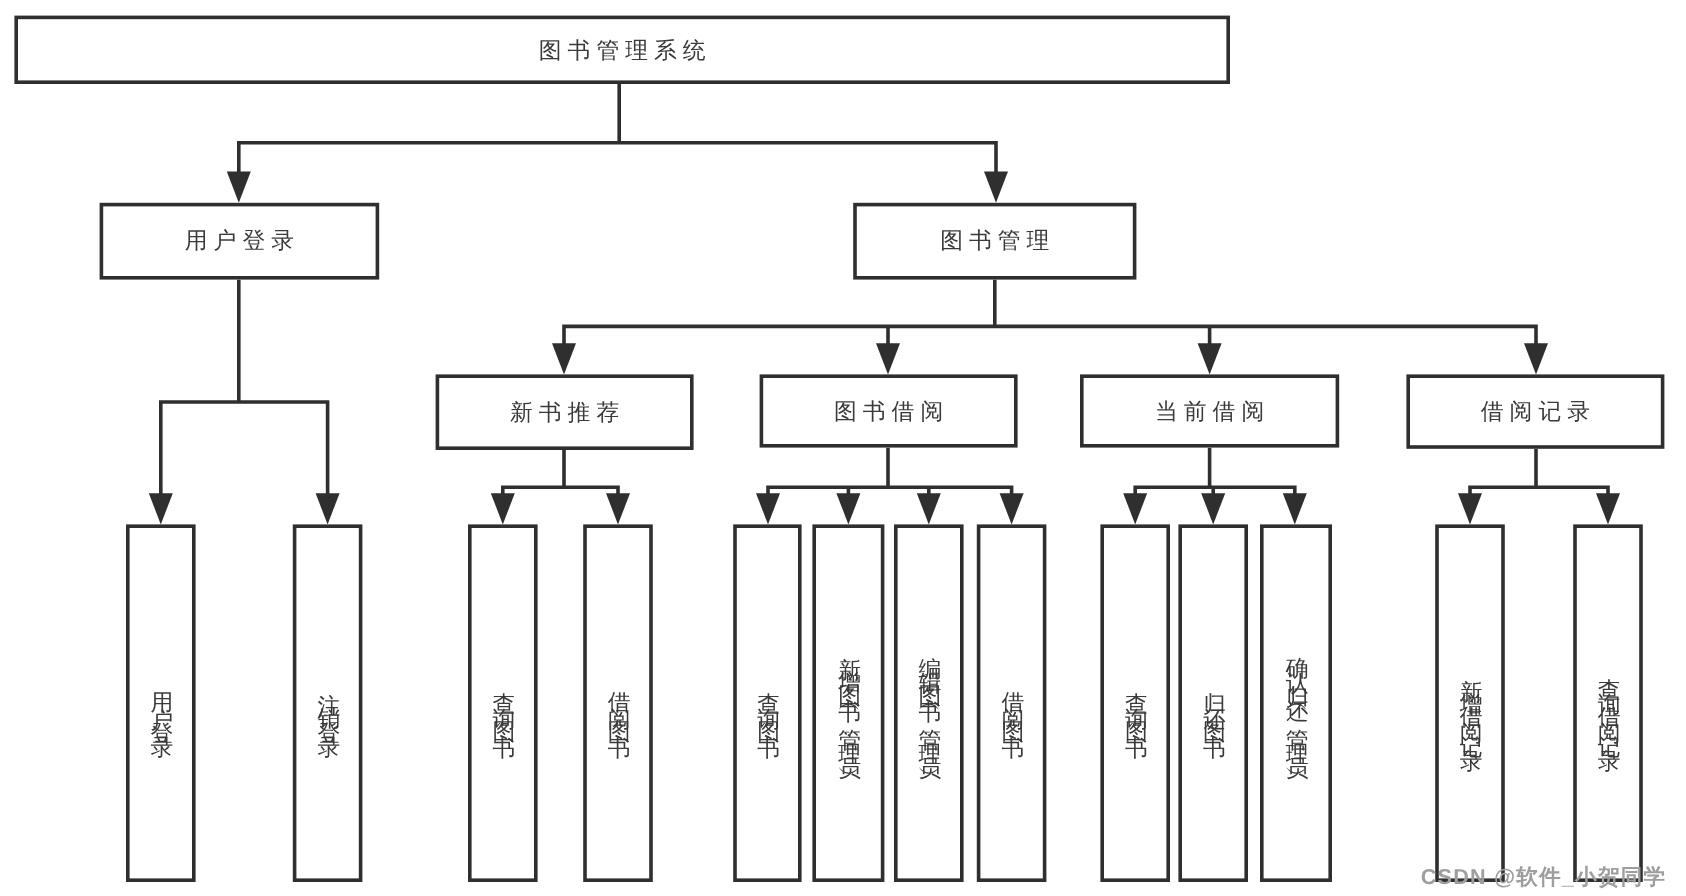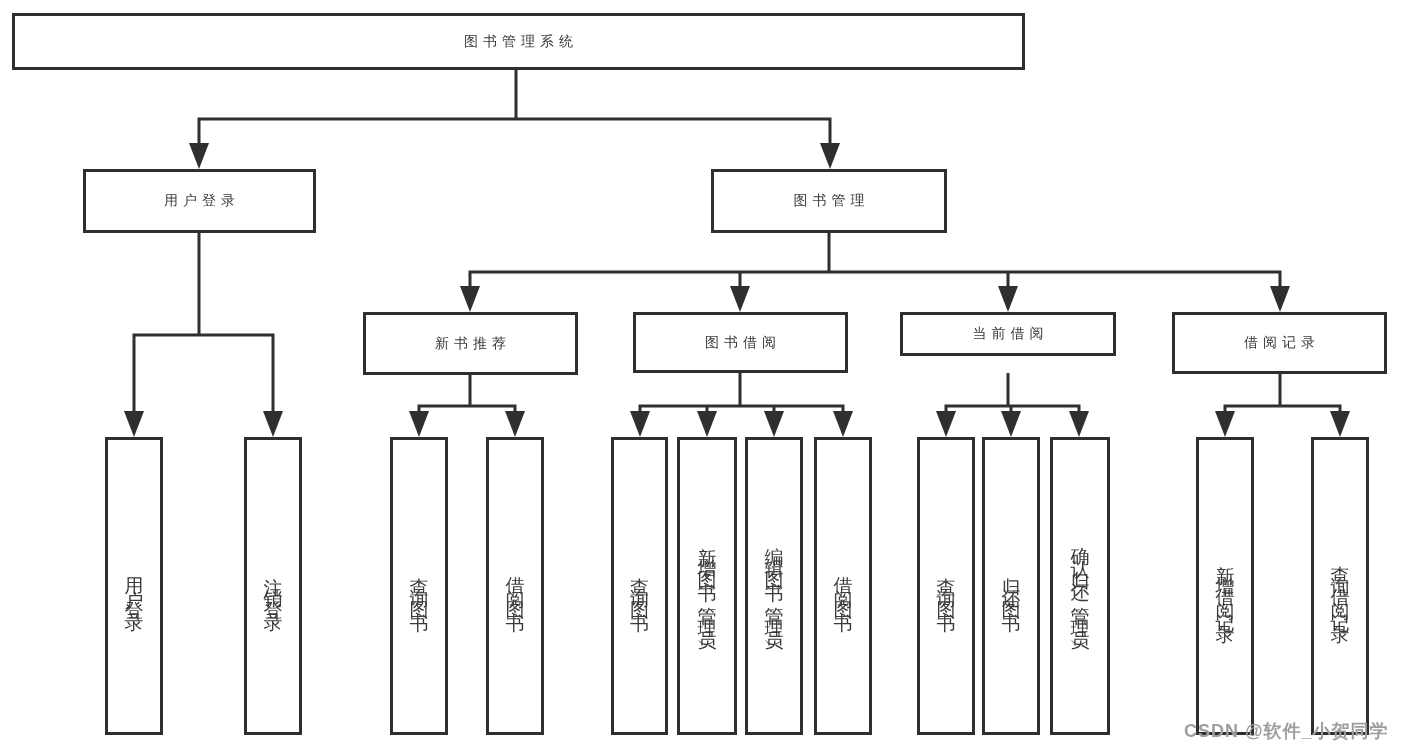--- a/index.html
+++ b/index.html
@@ -25,21 +25,21 @@
     position: absolute;
     box-sizing: border-box;
     border: 3px solid #2f2f2f;
     background: #ffffff;
     display: flex;
     align-items: center;
     justify-content: center;
     color: #3a3a3a;
   }
   .hbox span {
-    font-size: 14px;
+    font-size: 19px;
     letter-spacing: 5px;
     text-indent: 5px;
     white-space: nowrap;
   }
   .vbox span {
     writing-mode: vertical-rl;
     text-orientation: mixed;
     font-size: 19px;
     letter-spacing: 12px;
     white-space: nowrap;
@@ -110,21 +110,21 @@
   <div class="node hbox" style="left:363px; top:312px; width:215px; height:63px;">
     <span>新书推荐</span>
   </div>
 
   <div class="node hbox" style="left:711px; top:169px; width:236px; height:64px;">
     <span>图书管理</span>
   </div>
   <div class="node hbox" style="left:633px; top:312px; width:215px; height:61px;text-align:center;">
     <span>图书借阅</span>
   </div>
-  <div class="node hbox" style="left:900px; top:312px; width:216px; height:44px;">
+  <div class="node hbox" style="left:900px; top:312px; width:216px; height:61px;">
     <span>当前借阅</span>
   </div>
   <div class="node hbox" style="left:1172px; top:312px; width:215px; height:62px;">
     <span>借阅记录</span>
   </div>
 
   <div class="node vbox" style="left:105px; top:437px; width:58px; height:298px;">
     <span>用户登录</span>
   </div>
   <div class="node vbox" style="left:244px; top:437px; width:58px; height:298px;">

